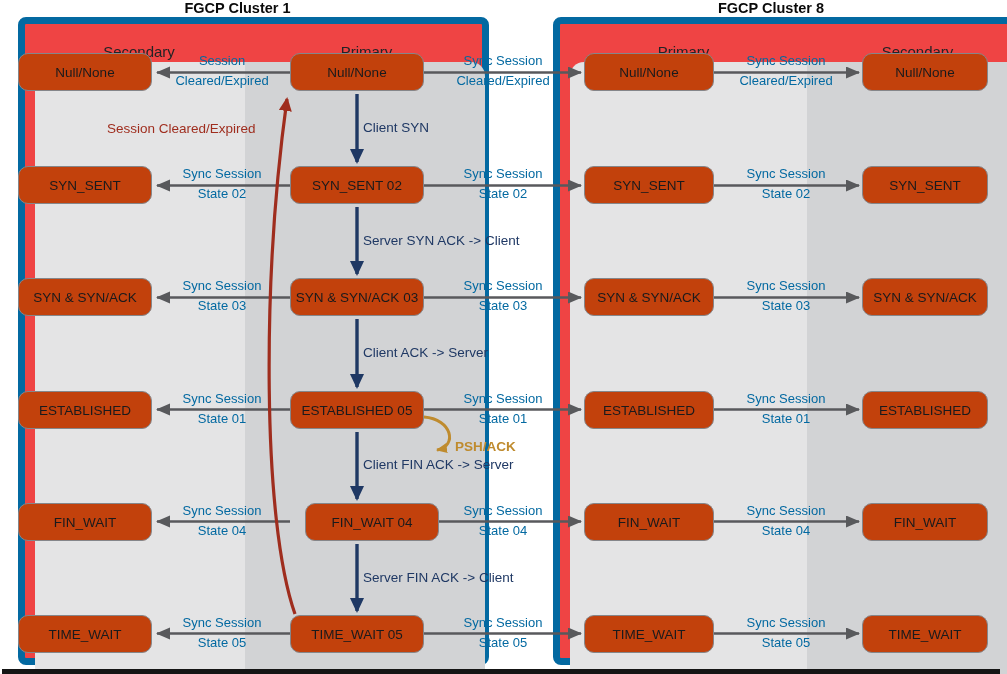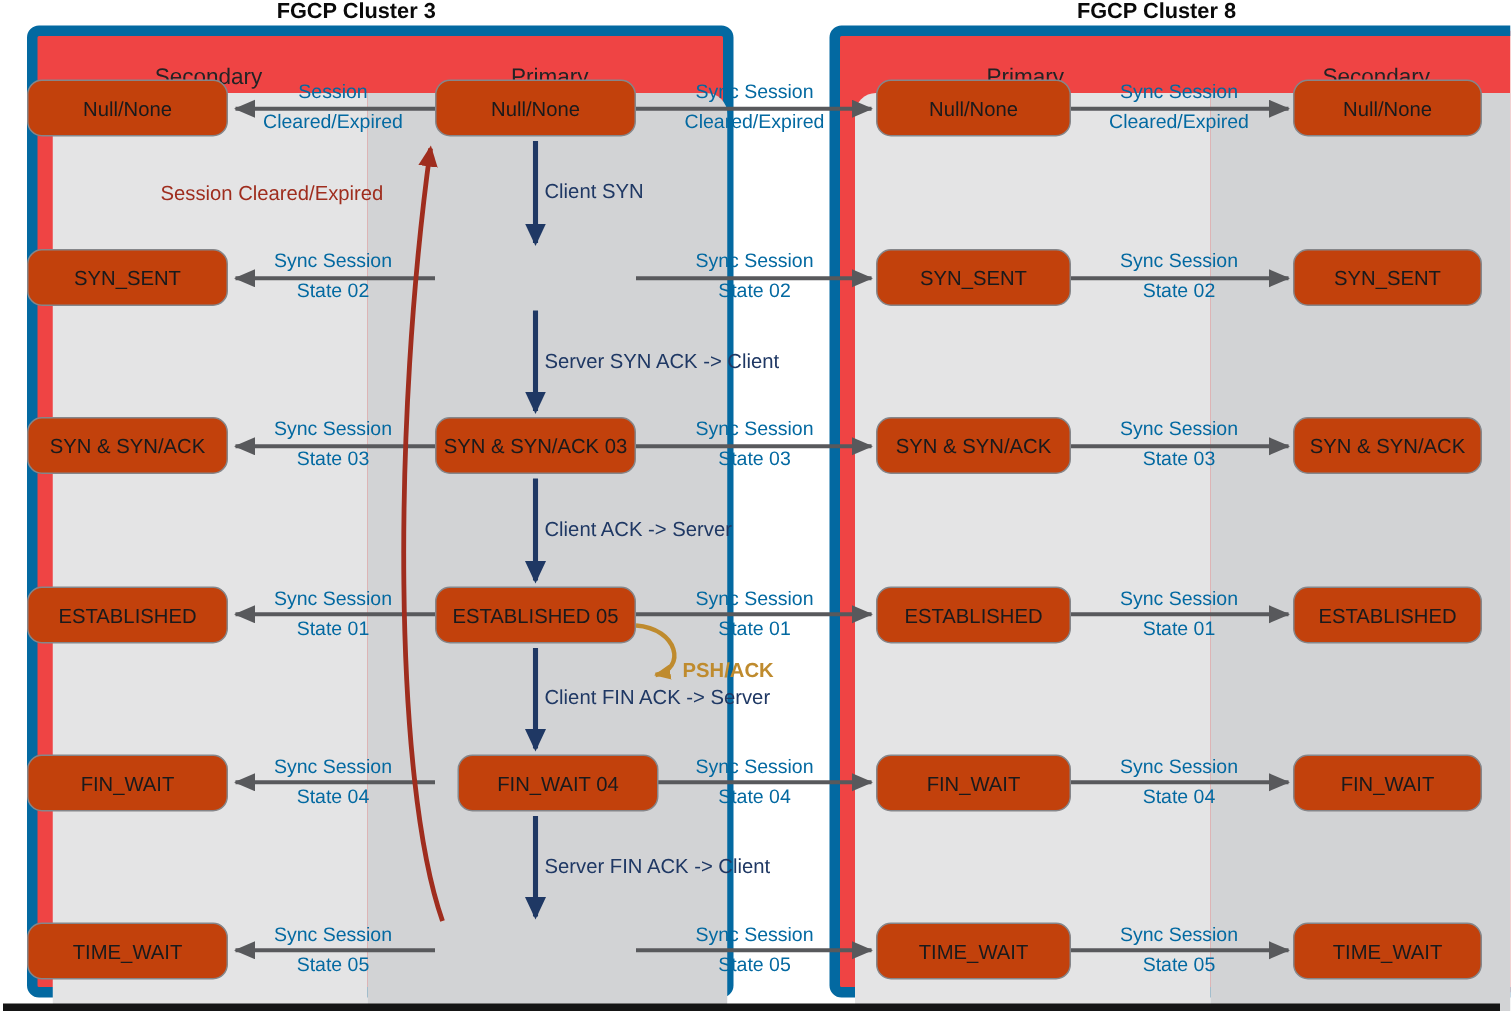--- a/index.html
+++ b/index.html
@@ -51,21 +51,21 @@
     color:#bf8b2e;white-space:nowrap;padding-left:18px;
   }
   .arrows-svg{position:absolute;left:0;top:0;width:1007px;height:674px;pointer-events:none;}
   .bottom-bar{position:absolute;left:2px;top:669px;width:998px;height:5px;background:#151515;}
 </style>
 </head>
 <body>
 
 <div class="canvas">
 
-  <div class="cluster-title" style="left:2px;width:471px;">FGCP Cluster 3</div>
+  <div class="cluster-title" style="left:2px;width:471px;">FGCP Cluster 1</div>
   <div class="cluster-title" style="left:537px;width:468px;">FGCP Cluster 8</div>
 
   <div class="cluster" style="left:2px;width:471px;">
     <div class="col-header" style="left:8px;width:212px;">Secondary</div>
     <div class="col-header" style="left:220px;width:243px;">Primary</div>
     <div class="panel" style="left:10px;width:450px;">
       <div class="half-light" style="width:210px;"></div>
       <div class="half-dark" style="width:240px;"></div>
     </div>
   </div>
@@ -133,39 +133,41 @@
 
     <path d="M424 417 C452 419, 458 446, 437 450" stroke="#bf8b2e" stroke-width="3" fill="none" marker-end="url(#ah-gold)"></path>
   </svg>
 
   <div class="box col-a" style="top:53px;">Null/None</div>
   <div class="box col-b" style="top:53px;">Null/None</div>
   <div class="box col-c" style="top:53px;">Null/None</div>
   <div class="box col-d" style="top:53px;">Null/None</div>
 
   <div class="box col-a" style="top:166px;">SYN_SENT</div>
+  <div class="box col-b" style="top:166px;">SYN_SENT 02</div>
   <div class="box col-c" style="top:166px;">SYN_SENT</div>
   <div class="box col-d" style="top:166px;">SYN_SENT</div>
 
   <div class="box col-a" style="top:278px;">SYN &amp; SYN/ACK</div>
   <div class="box col-b" style="top:278px;">SYN &amp; SYN/ACK 03</div>
   <div class="box col-c" style="top:278px;">SYN &amp; SYN/ACK</div>
   <div class="box col-d" style="top:278px;">SYN &amp; SYN/ACK</div>
 
   <div class="box col-a" style="top:391px;">ESTABLISHED</div>
   <div class="box col-b" style="top:391px;">ESTABLISHED 05</div>
   <div class="box col-c" style="top:391px;">ESTABLISHED</div>
   <div class="box col-d" style="top:391px;">ESTABLISHED</div>
 
   <div class="box col-a" style="top:503px;">FIN_WAIT</div>
   <div class="box col-b" style="top:503px;margin-left:15px;">FIN_WAIT 04</div>
   <div class="box col-c" style="top:503px;">FIN_WAIT</div>
   <div class="box col-d" style="top:503px;">FIN_WAIT</div>
 
   <div class="box col-a" style="top:615px;">TIME_WAIT</div>
+  <div class="box col-b" style="top:615px;">TIME_WAIT 05</div>
   <div class="box col-c" style="top:615px;">TIME_WAIT</div>
   <div class="box col-d" style="top:615px;">TIME_WAIT</div>
 
   <div class="sync-label lbl-c1" style="top:51px;">
     <div>Session</div>
       <div>Cleared/Expired</div>
   </div>
   <div class="sync-label lbl-cross" style="top:51px;">
     <div>Sync Session</div>
       <div>Cleared/Expired</div>

